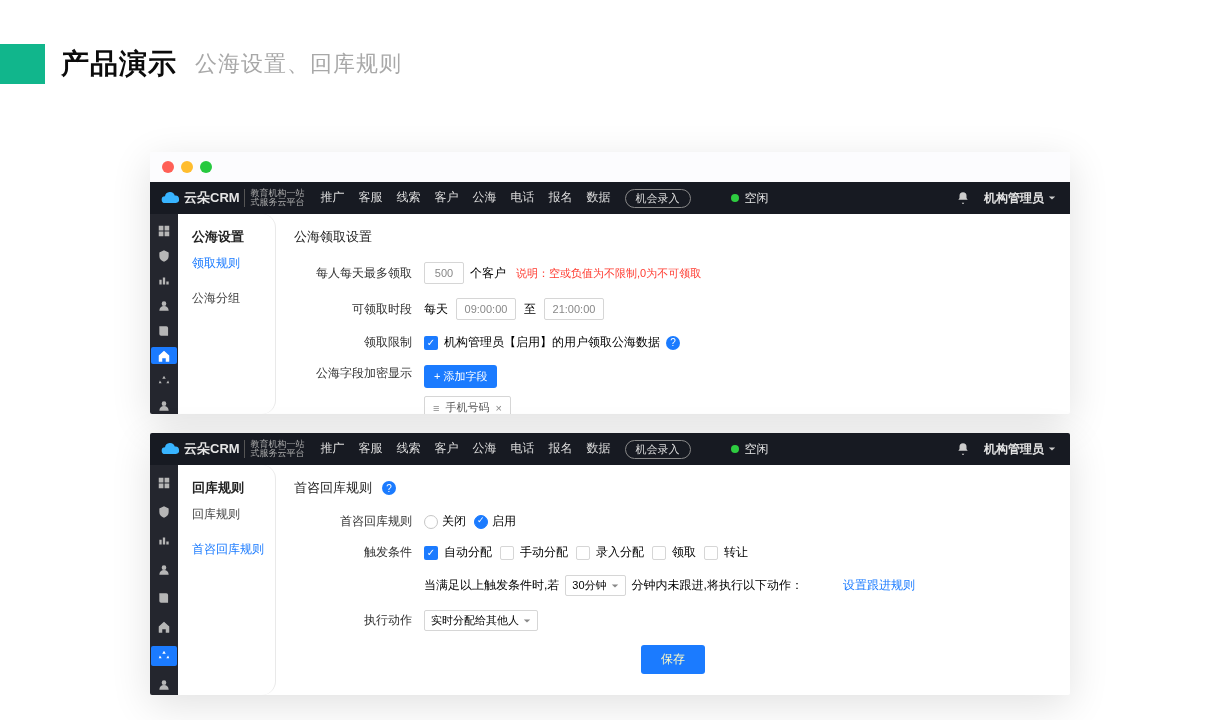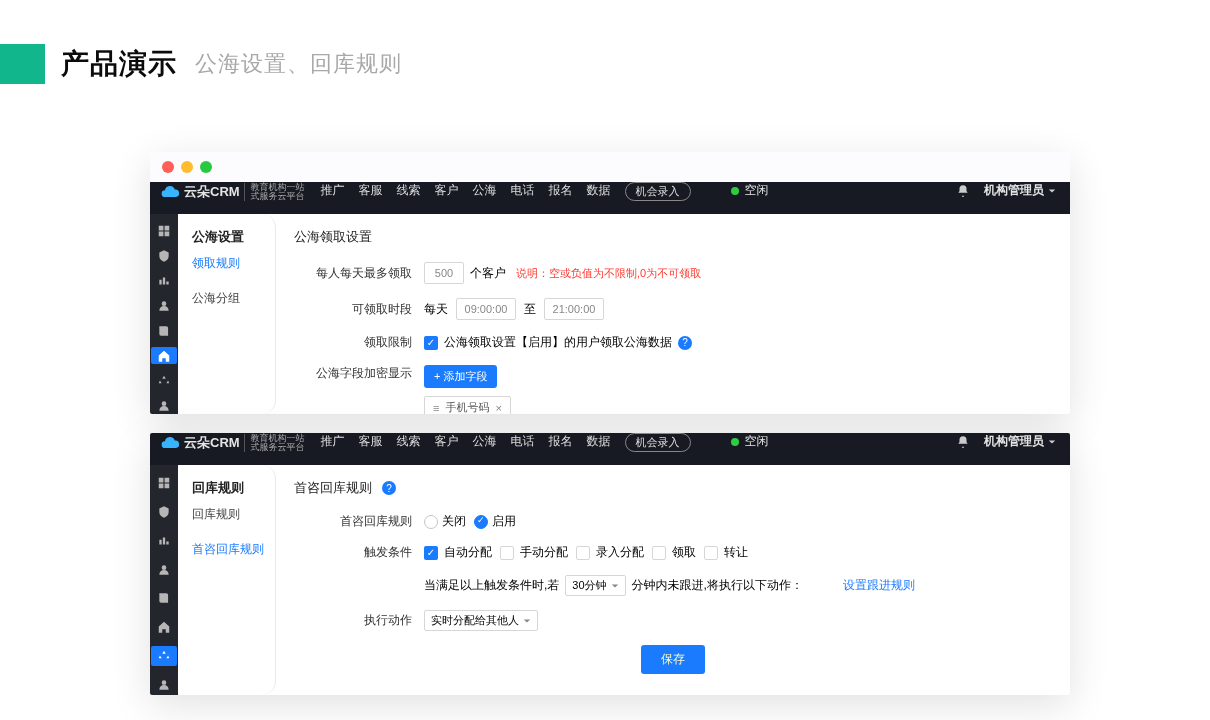--- a/index.html
+++ b/index.html
@@ -9,21 +9,21 @@
     .hdr h1 { font-size: 28px; font-weight: 700; color: #0b0b0b; margin-left: 16px; letter-spacing: 1px; }
     .hdr h2 { font-size: 22px; font-weight: 400; color: #a8a8a8; margin-left: 18px; letter-spacing: 1px; }
 
     .shot { position: absolute; left: 150px; width: 920px; background: #fff; border-radius: 2px; box-shadow: 0 10px 40px rgba(0,0,0,.12); overflow: hidden; }
     #shot1 { top: 152px; }
     #shot2 { top: 433px; z-index: 5; }
     .titlebar { height: 30px; background: #fcfcfe; display: flex; align-items: center; padding-left: 12px; gap: 7px; }
     .titlebar .d { width: 12px; height: 12px; border-radius: 50%; }
     .r { background: #ff5f56; } .y { background: #ffbd2e; } .g { background: #27c93f; }
 
-    .topbar { height: 32px; background: #171a22; color: #e5e5e5; display: flex; align-items: flex-start; font-size: 12px; }
+    .topbar { height: 32px; background: #171a22; color: #e5e5e5; display: flex; align-items: center; font-size: 12px; }
     .logo { display: flex; align-items: center; margin-left: 10px; gap: 4px; }
     .logo svg { width: 20px; height: 20px; fill: #38b4ff; }
     .logo .lt { font-size: 13px; font-weight: 600; white-space: nowrap; }
     .logo .sub { font-size: 9px; line-height: 9px; color: #aaa; border-left: 1px solid #555; padding-left: 6px; }
     .nav { display: flex; gap: 14px; margin-left: 16px; }
     .nav span { color: #ddd; cursor: pointer; }
     .btn-out { border: 1px solid #888; border-radius: 10px; padding: 1px 10px; cursor: pointer; font-size: 11px; }
     .status { display: flex; align-items: center; gap: 6px; margin-left: 40px; }
     .status .sd { width: 8px; height: 8px; border-radius: 50%; background: #2ecc40; }
     .right { margin-left: auto; display: flex; align-items: center; gap: 14px; padding-right: 14px; font-weight: bold; }
@@ -179,21 +179,21 @@
       <div class="row">
         <div class="lab">可领取时段</div>
         <span style="margin-right:8px">每天</span>
         <input class="inp wt" value="09:00:00" style="">
         <span style="margin:0 8px">至</span>
         <input class="inp wt" value="21:00:00" style="">
       </div>
       <div class="row">
         <div class="lab">领取限制</div>
         <span class="cb"></span>
-        <span>公海领取设置【启用】的用户领取公海数据</span>
+        <span>机构管理员【启用】的用户领取公海数据</span>
         <span class="help" style="margin-left:6px">?</span>
       </div>
       <div class="row" style="align-items:flex-start">
         <div class="lab">公海字段加密显示</div>
         <div>
           <button class="btn-blue">+ 添加字段</button><br>
           <span class="tagchip">
               <span class="bars"></span>
               <span>手机号码</span>
               <span class="x">×</span>

